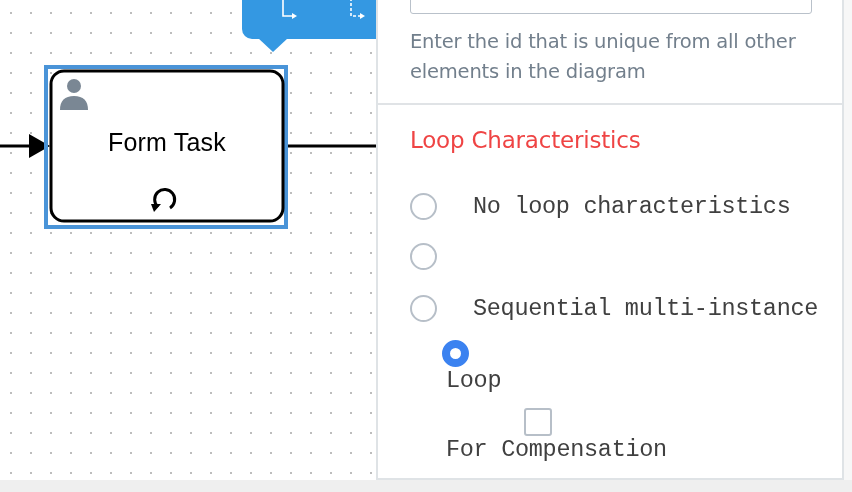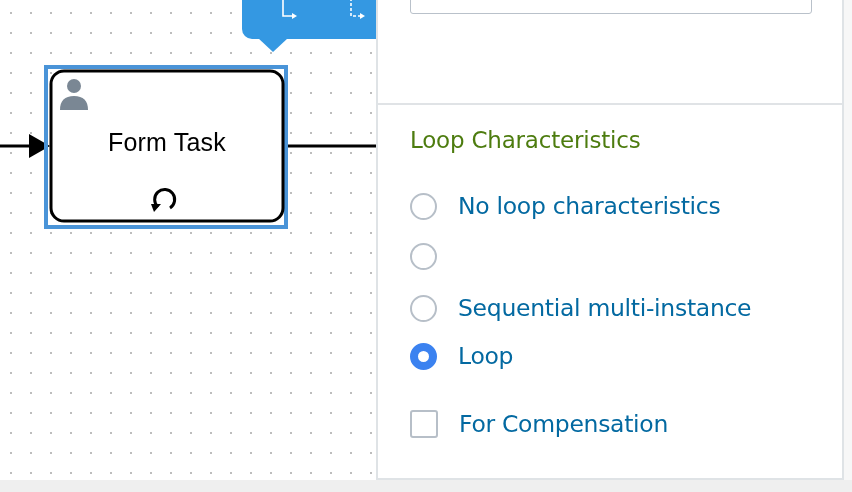--- a/index.html
+++ b/index.html
@@ -49,38 +49,38 @@
   }
   .hint {
     position: absolute; left: 32px; top: 27px; width: 400px;
     font-size: 19.5px; line-height: 30px; color: #727f8c; letter-spacing: -0.2px;
   }
   .divider {
     position: absolute; left: 0; top: 103px; width: 100%; height: 2px; background: #e0e3e6;
   }
   .section-title {
     position: absolute; left: 32px; top: 127px;
-    font-size: 23px; color: #4d7c0f; letter-spacing: -0.2px; text-align: center;
+    font-size: 23px; color: #ef4444; letter-spacing: -0.2px; text-align: center;
   }
   .option {
     position: absolute; left: 32px; height: 32px; display: flex; align-items: center; cursor: pointer;
   }
   .radio {
     width: 27px; height: 27px; border-radius: 50%; box-sizing: border-box;
     border: 2px solid #b7bfc8; background: #fff; flex: none;
   }
   .radio.checked {
     border: 8.5px solid #3b82f0; background: #fff;
   }
   .checkbox {
     width: 28px; height: 28px; border-radius: 3px; box-sizing: border-box;
     border: 2px solid #b7bfc8; background: #fff; flex: none;
   }
   .opt-label {
-    margin-left: 21px; font-size: 23.5px; color: #0369a1; letter-spacing: -0.3px;
+    margin-left: 36px; font-size: 23.5px; color: #404040; letter-spacing: -0.3px; font-family: Liberation Mono, monospace;
   }
   .right-strip {
     position: absolute; left: 844px; top: 0; width: 8px; height: 480px; background: #f7f7f7;
   }
 </style>
 </head>
 <body>
 
 <div class="canvas">
   <svg width="376" height="480" viewBox="0 0 376 480">
@@ -121,39 +121,40 @@
         <path d="M3,0 V18 H13" fill="none" stroke="#fff" stroke-width="1.6" stroke-dasharray="3,2"></path>
         <polygon points="12,15 17,18 12,21" fill="#fff"></polygon>
       </svg>
     </div>
   </div>
   <div class="context-pad-tip"></div>
 </div>
 
 <div class="panel">
   <input class="id-input" type="text" value="" style="">
+  <div class="hint">Enter the id that is unique from all other elements in the diagram</div>
   <div class="divider"></div>
 
   <div class="section-title">Loop Characteristics</div>
 
   <label class="option" style="top:190px;">
     <span class="radio"></span>
     <span class="opt-label">No loop characteristics</span>
   </label>
   <label class="option" style="top:240px;">
     <span class="radio"></span>
   </label>
   <label class="option" style="top:290px;align-items:flex-end;">
     <span class="radio"></span>
     <span class="opt-label">Sequential multi-instance</span>
   </label>
-  <label class="option" style="top:340px;">
+  <label class="option" style="top:340px;flex-direction:column;">
     <span class="radio checked"></span>
     <span class="opt-label">Loop</span>
   </label>
 
-  <label class="option" style="top:408px;">
+  <label class="option" style="top:408px;flex-direction:column;">
     <span class="checkbox"></span>
     <span class="opt-label">For Compensation</span>
   </label>
 </div>
 
 <div class="right-strip"></div>
 
 </body></html>

